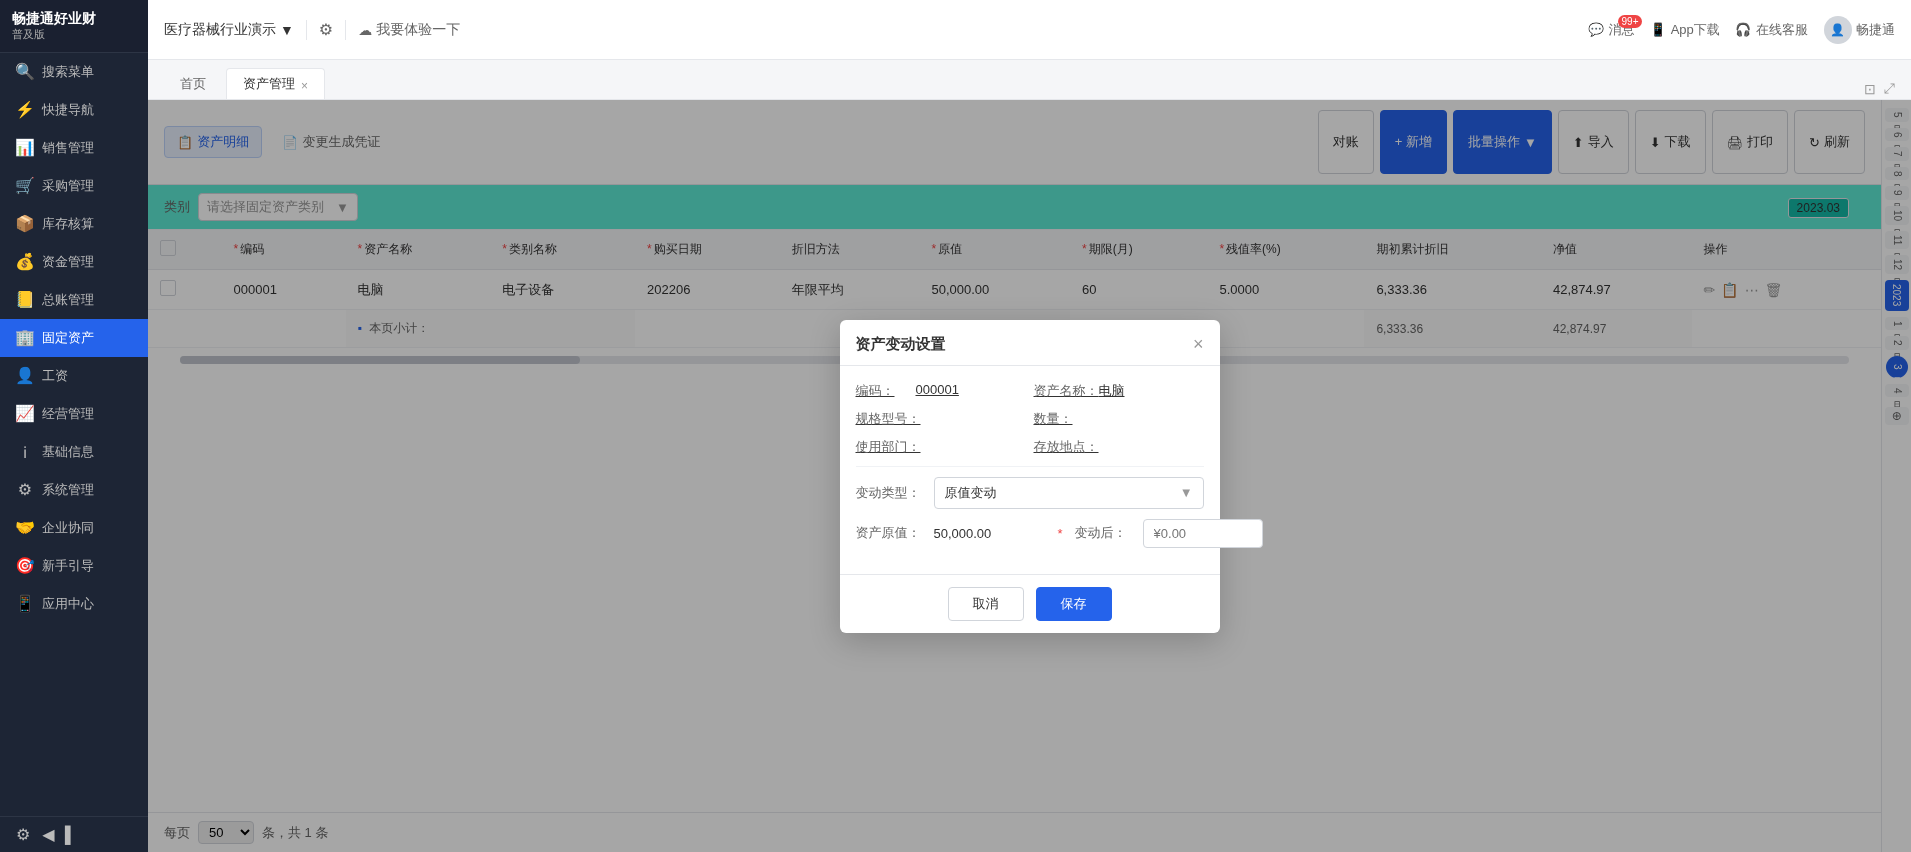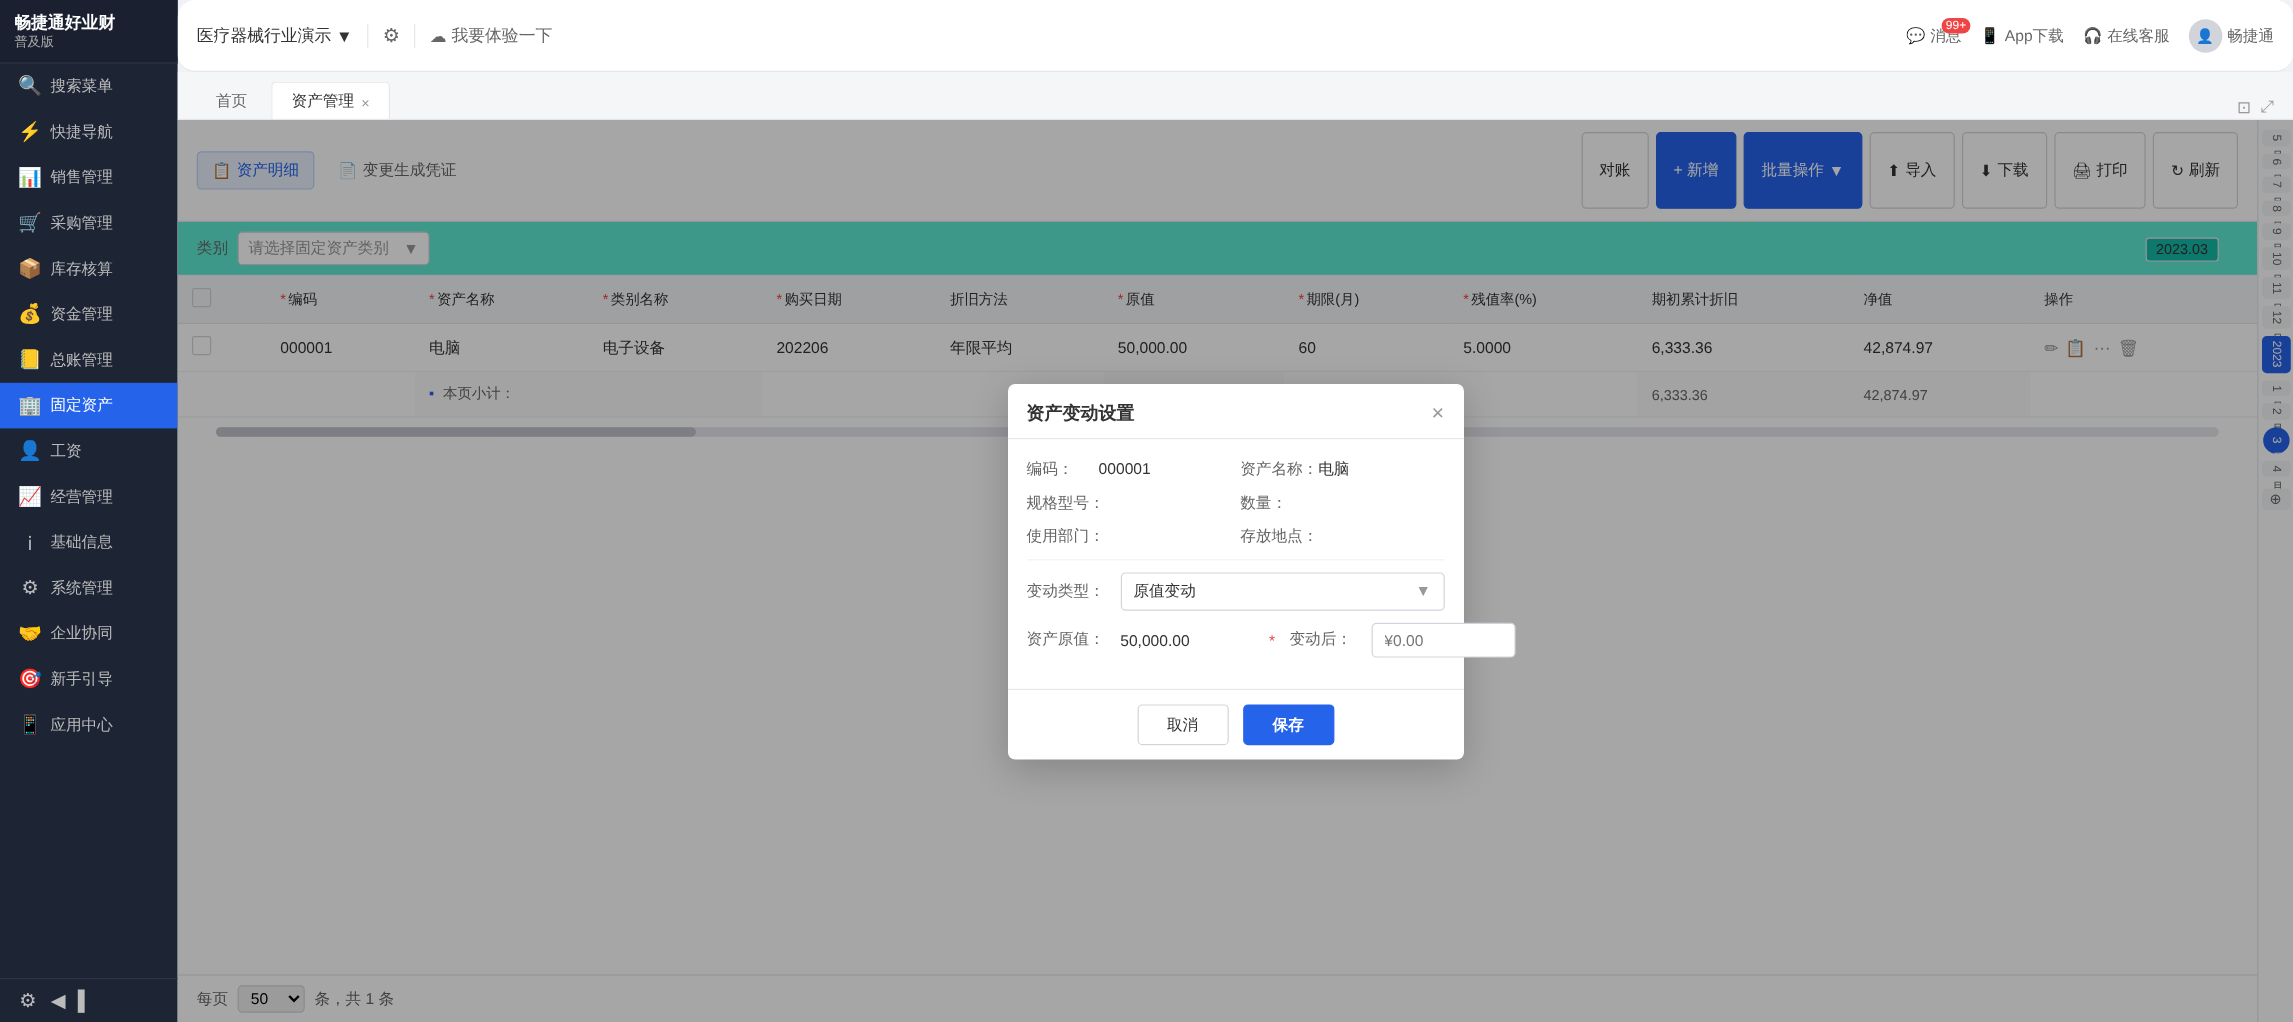--- a/index.html
+++ b/index.html
@@ -14,21 +14,21 @@
     .sidebar-item { display: flex; align-items: center; gap: 8px; padding: 10px 16px; cursor: pointer; color: #bbb; font-size: 13px; }
     .sidebar-item.active { background: #2563eb; color: #fff; }
     .sidebar-icon { width: 18px; height: 18px; display: flex; align-items: center; justify-content: center; font-size: 16px; flex-shrink: 0; }
     .sidebar-footer { padding: 8px 16px; display: flex; align-items: center; gap: 12px; border-top: 1px solid #2d3545; }
     .sidebar-footer-icon { color: #bbb; cursor: pointer; font-size: 16px; }
 
     
     .main { flex: 1; display: flex; flex-direction: column; overflow: hidden; }
 
     
-    .topbar { height: 60px; background: #fff; display: flex; align-items: center; padding: 0 16px; gap: 12px; border-bottom: 1px solid #e5e7eb; flex-shrink: 0; border-radius: 15px; }
+    .topbar { height: 60px; background: #fff; display: flex; align-items: center; padding: 0 16px; gap: 12px; border-bottom: 1px solid #e5e7eb; flex-shrink: 0; }
     .topbar-company { display: flex; align-items: center; gap: 4px; font-size: 14px; color: #333; cursor: pointer; }
     .topbar-divider { width: 1px; height: 20px; background: #e5e7eb; }
     .topbar-gear { color: #666; cursor: pointer; font-size: 16px; }
     .topbar-cloud { color: #666; cursor: pointer; font-size: 14px; display: flex; align-items: center; gap: 4px; }
     .topbar-right { margin-left: auto; display: flex; align-items: center; gap: 16px; }
     .topbar-badge { position: relative; display: flex; align-items: center; gap: 4px; color: #666; cursor: pointer; font-size: 13px; }
     .badge-red { background: #ef4444; color: #fff; font-size: 10px; padding: 1px 4px; border-radius: 8px; position: absolute; top: -6px; right: -8px; }
     .topbar-user { display: flex; align-items: center; gap: 4px; color: #666; cursor: pointer; }
     .user-avatar { width: 28px; height: 28px; border-radius: 50%; background: #d1d5db; display: flex; align-items: center; justify-content: center; font-size: 12px; color: #666; }
 
@@ -84,30 +84,30 @@
     
     .overlay { position: absolute; top: 0; left: 0; right: 0; bottom: 0; background: rgba(0,0,0,0.35); display: flex; align-items: center; justify-content: center; z-index: 100; }
 
     
     .dialog { background: #fff; border-radius: 6px; width: 380px; box-shadow: 0 8px 32px rgba(0,0,0,0.2); }
     .dialog-header { padding: 14px 16px 10px; border-bottom: 1px solid #e5e7eb; display: flex; align-items: center; justify-content: space-between; }
     .dialog-title { font-size: 15px; font-weight: 600; color: #333; }
     .dialog-close { color: #999; cursor: pointer; font-size: 18px; }
     .dialog-body { padding: 16px; }
     .dialog-row { display: flex; align-items: center; margin-bottom: 10px; gap: 8px; }
-    .dialog-field { display: flex; align-items: center; flex: 1; min-width: 0; }
+    .dialog-field { display: flex; flex: 1; min-width: 0; text-decoration: underline; }
     .dialog-field-label { color: #666; font-size: 13px; white-space: nowrap; min-width: 60px; }
     .dialog-field-value { color: #333; font-size: 13px; }
     .dialog-divider { border: none; border-top: 1px solid #f0f2f5; margin: 10px 0; }
     .dialog-input { border: 1px solid #d1d5db; border-radius: 4px; padding: 6px 10px; font-size: 13px; width: 100%; outline: none; }
     .dialog-select { display: flex; align-items: center; border: 1px solid #d1d5db; border-radius: 4px; padding: 6px 10px; font-size: 13px; flex: 1; cursor: pointer; background: #fff; }
     .dialog-select-arrow { margin-left: auto; color: #999; }
     .dialog-footer { padding: 12px 16px; display: flex; justify-content: center; gap: 12px; border-top: 1px solid #e5e7eb; }
     .btn-cancel { padding: 7px 24px; border: 1px solid #d1d5db; border-radius: 4px; background: #fff; cursor: pointer; font-size: 13px; color: #333; }
-    .btn-save { padding: 7px 24px; border: 1px solid #2563eb; border-radius: 4px; background: #2563eb; cursor: pointer; font-size: 13px; color: #fff; font-weight: bold; }
+    .btn-save { padding: 7px 24px; border: 1px solid #2563eb; border-radius: 4px; background: #2563eb; cursor: pointer; font-size: 13px; color: #fff; }
 
     .scrollbar-h { height: 8px; background: #e5e7eb; border-radius: 4px; margin: 4px 16px; }
     .scrollbar-thumb { height: 8px; width: 400px; background: #c0c4cc; border-radius: 4px; }
   </style>
 </head>
 <body>
 
 <div class="sidebar">
   <div class="sidebar-header">
     <div>

